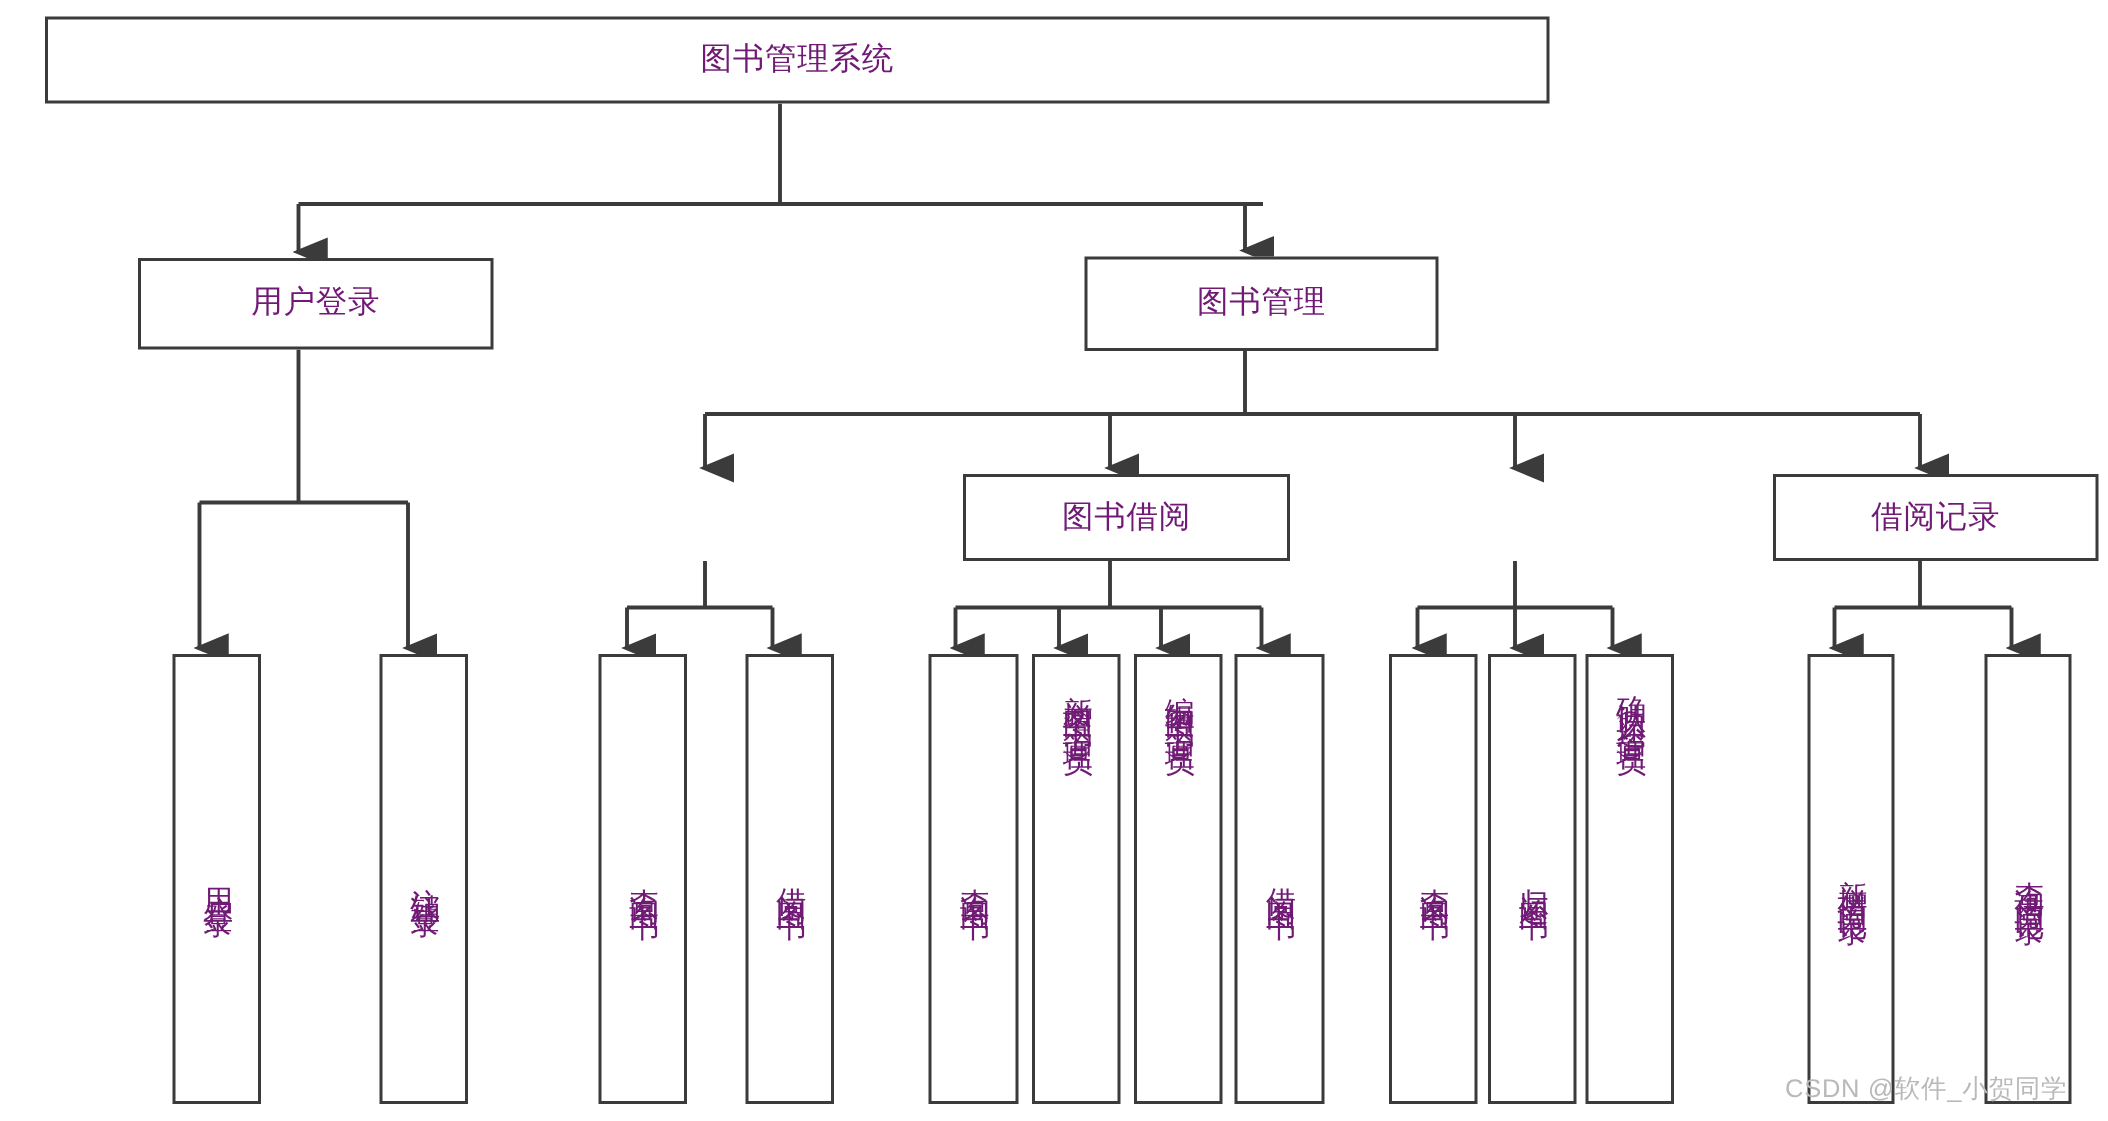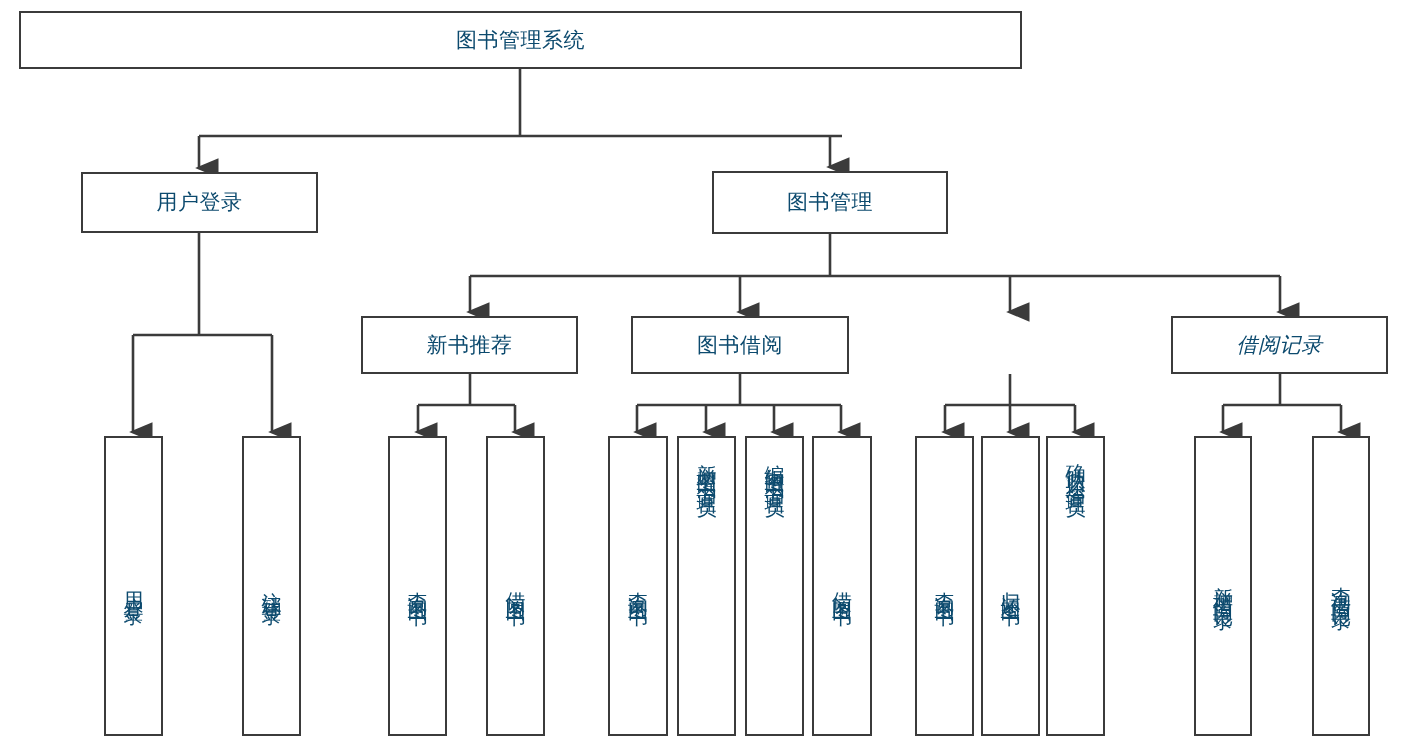--- a/index.html
+++ b/index.html
@@ -24,21 +24,22 @@
     pointer-events: none;
   }
   .node {
     position: absolute;
     box-sizing: border-box;
     background: #ffffff;
     border: 2px solid #3b3b3b;
     display: flex;
     align-items: center;
     justify-content: center;
-    color: #0c4a6e;
+    color: #701a75;
+    margin-left: 11px;
   }
   .node .label {
     font-size: 21px;
     line-height: 1.15;
     letter-spacing: 0.5px;
     white-space: nowrap;
   }
   
   .node.vertical {
     align-items: flex-start;
@@ -127,27 +128,24 @@
     <span class="label">图书管理系统</span>
   </div>
 
   <div class="node" style="left:81px; top:172px; width:237px; height:61px;">
     <span class="label">用户登录</span>
   </div>
   <div class="node" style="left:712px; top:171px; width:236px; height:63px;">
     <span class="label">图书管理</span>
   </div>
 
-  <div class="node" style="left:361px; top:316px; width:217px; height:58px;">
-    <span class="label">新书推荐</span>
-  </div>
   <div class="node" style="left:631px; top:316px; width:218px; height:58px;">
     <span class="label">图书借阅</span>
   </div>
-  <div class="node" style="left:1171px; top:316px; width:217px; height:58px;font-style:italic;">
+  <div class="node" style="left:1171px; top:316px; width:217px; height:58px;">
     <span class="label">借阅记录</span>
   </div>
 
   <div class="node vertical centered" style="left:104px; top:436px; width:59px; height:300px;">
     <span class="label">用户登录</span>
   </div>
   <div class="node vertical centered" style="left:242px; top:436px; width:59px; height:300px;">
     <span class="label">注销登录</span>
   </div>
 
@@ -181,14 +179,15 @@
     <span class="label">确认归还（管理员）</span>
   </div>
 
   <div class="node vertical centered" style="left:1194px; top:436px; width:58px; height:300px;">
     <span class="label">新增借阅记录</span>
   </div>
   <div class="node vertical centered" style="left:1312px; top:436px; width:58px; height:300px;">
     <span class="label">查询借阅记录</span>
   </div>
 
+  <div class="watermark">CSDN @软件_小贺同学</div>
 
 </div>
 
 </body></html>

